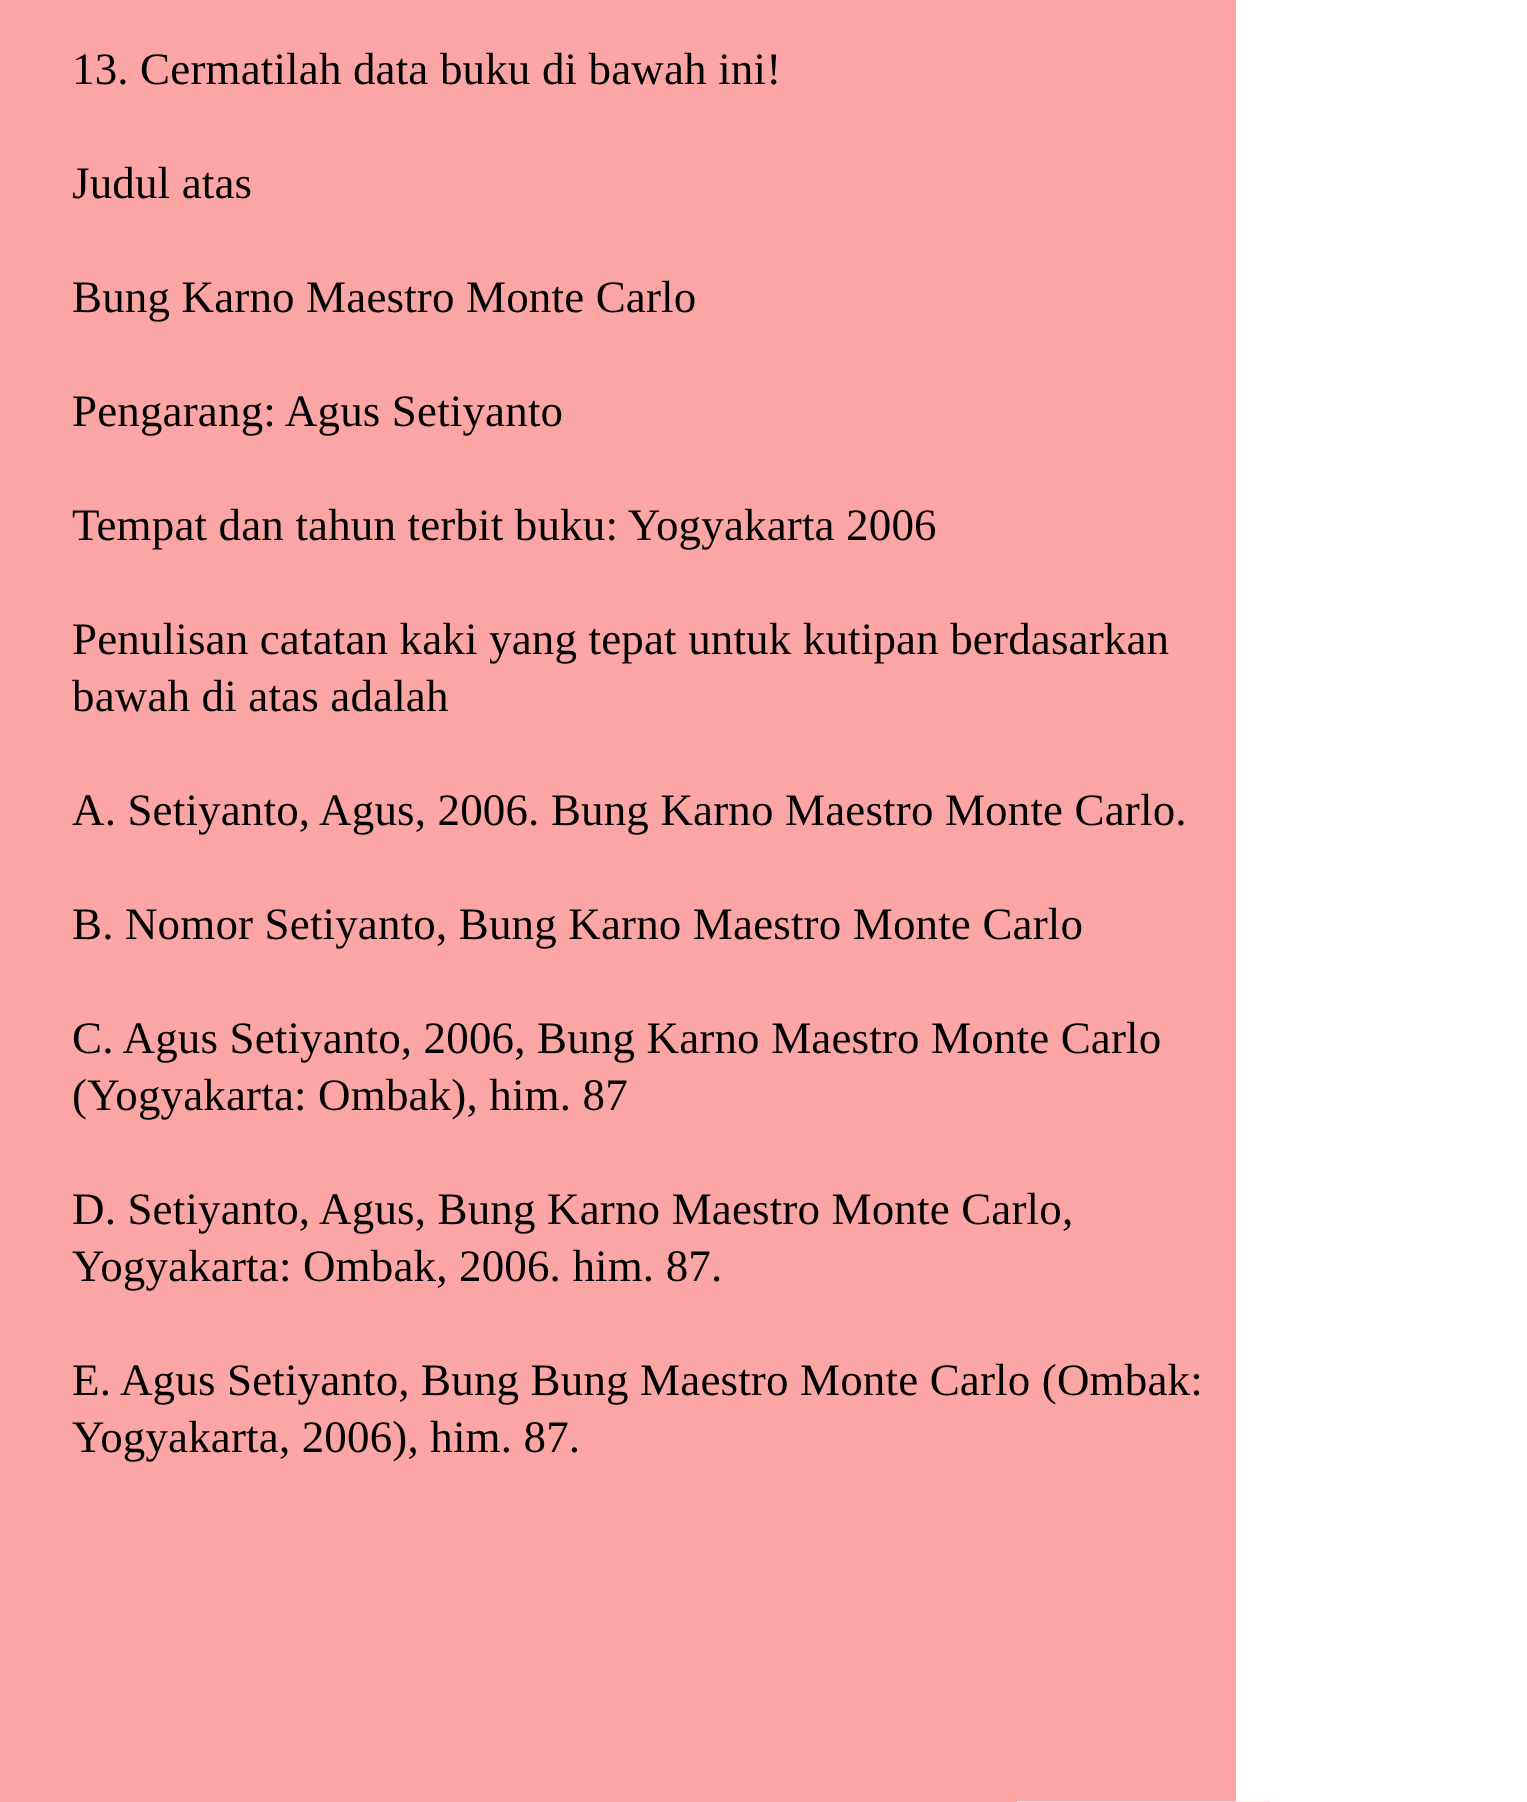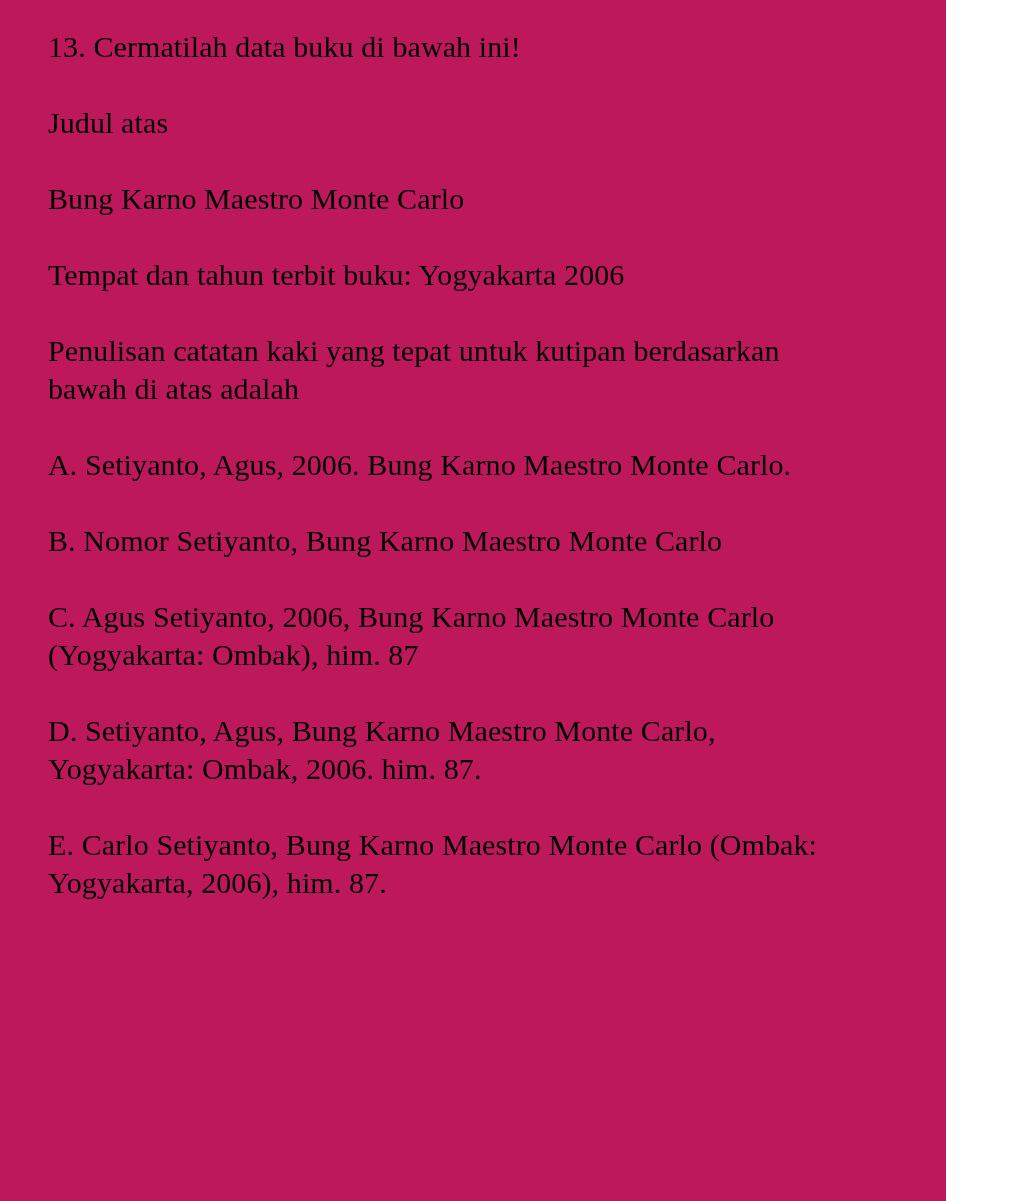--- a/index.html
+++ b/index.html
@@ -9,24 +9,24 @@
   }
   body {
     width: 1018px;
     height: 1201px;
     overflow: hidden;
     font-family: "Liberation Serif", "DejaVu Serif", serif;
     color: #000000;
   }
   .page {
     box-sizing: border-box;
-    width: 946px;
+    width: 824px;
     height: 1201px;
     padding: 28px 20px 20px 48px;
-    background: #be185d;
+    background: #fca5a5;
   }
   .para {
     margin: 0 0 38px 0;
   }
   .para:last-child {
     margin-bottom: 0;
   }
   .line {
     font-size: 30px;
     line-height: 38px;
@@ -44,20 +44,23 @@
   </div>
 
   <div class="para">
     <div class="line">Judul atas</div>
   </div>
 
   <div class="para">
     <div class="line">Bung Karno Maestro Monte Carlo</div>
   </div>
 
+  <div class="para">
+    <div class="line">Pengarang: Agus Setiyanto</div>
+  </div>
 
   <div class="para">
     <div class="line">Tempat dan tahun terbit buku: Yogyakarta 2006</div>
   </div>
 
 
   <div class="para">
     <div class="line">Penulisan catatan kaki yang tepat untuk kutipan berdasarkan</div>
     <div class="line">bawah di atas adalah</div>
   </div>
@@ -74,17 +77,17 @@
     <div class="line">C. Agus Setiyanto, 2006, Bung Karno Maestro Monte Carlo</div>
     <div class="line">(Yogyakarta: Ombak), him. 87</div>
   </div>
 
   <div class="para">
     <div class="line">D. Setiyanto, Agus, Bung Karno Maestro Monte Carlo,</div>
     <div class="line">Yogyakarta: Ombak, 2006. him. 87.</div>
   </div>
 
   <div class="para">
-    <div class="line">E. Carlo Setiyanto, Bung Karno Maestro Monte Carlo (Ombak:</div>
+    <div class="line">E. Agus Setiyanto, Bung Bung Maestro Monte Carlo (Ombak:</div>
     <div class="line">Yogyakarta, 2006), him. 87.</div>
   </div>
 
 </div>
 
 </body></html>

